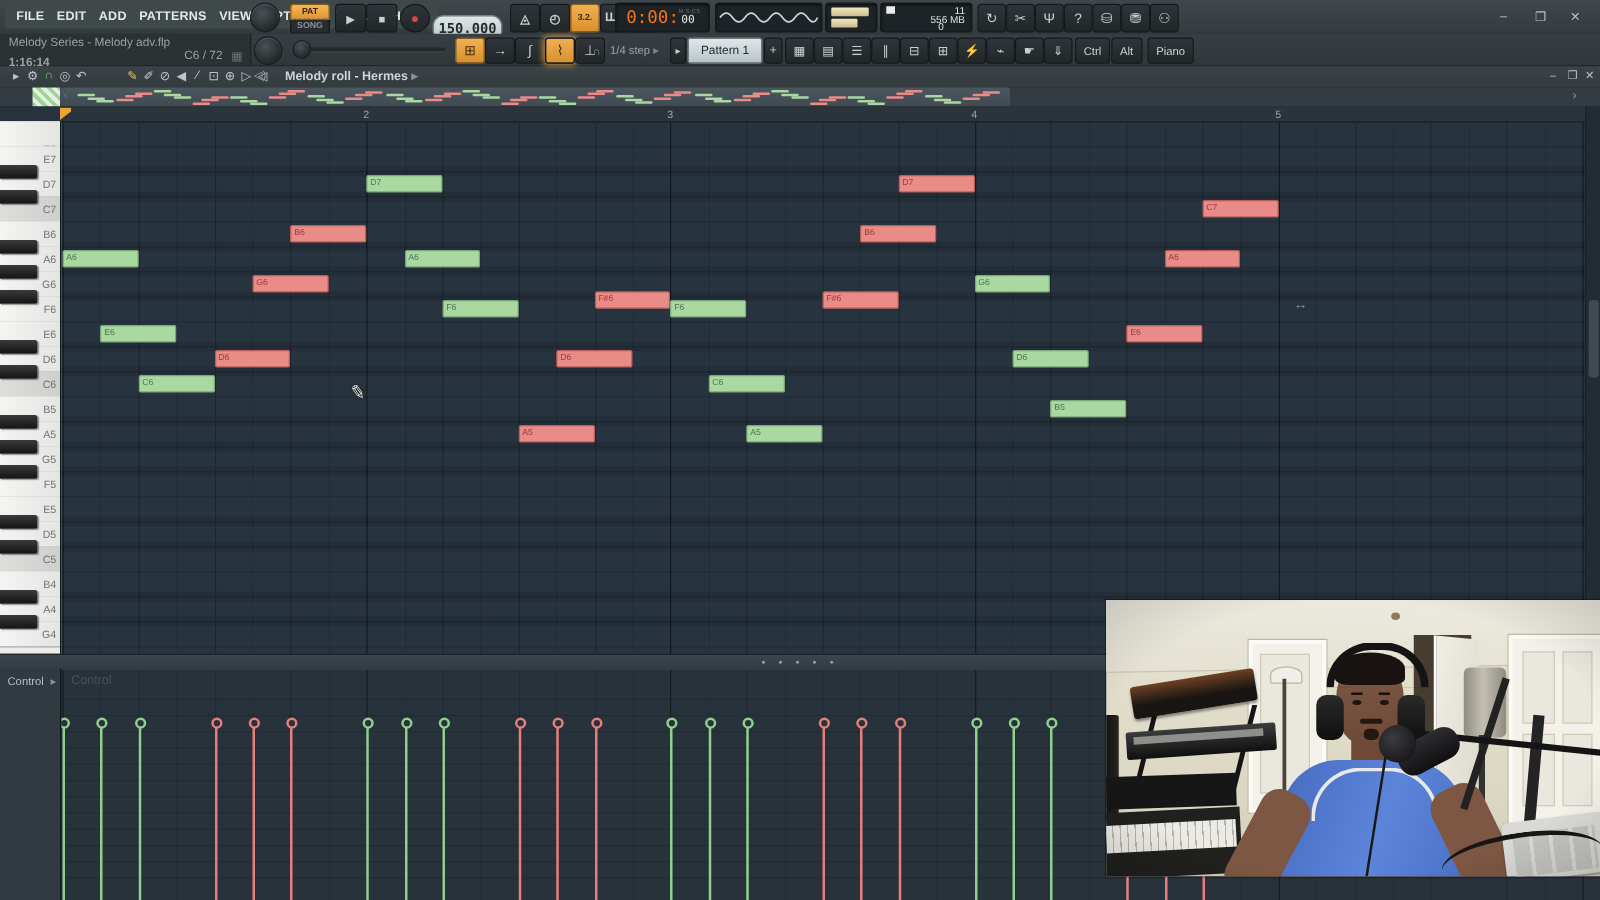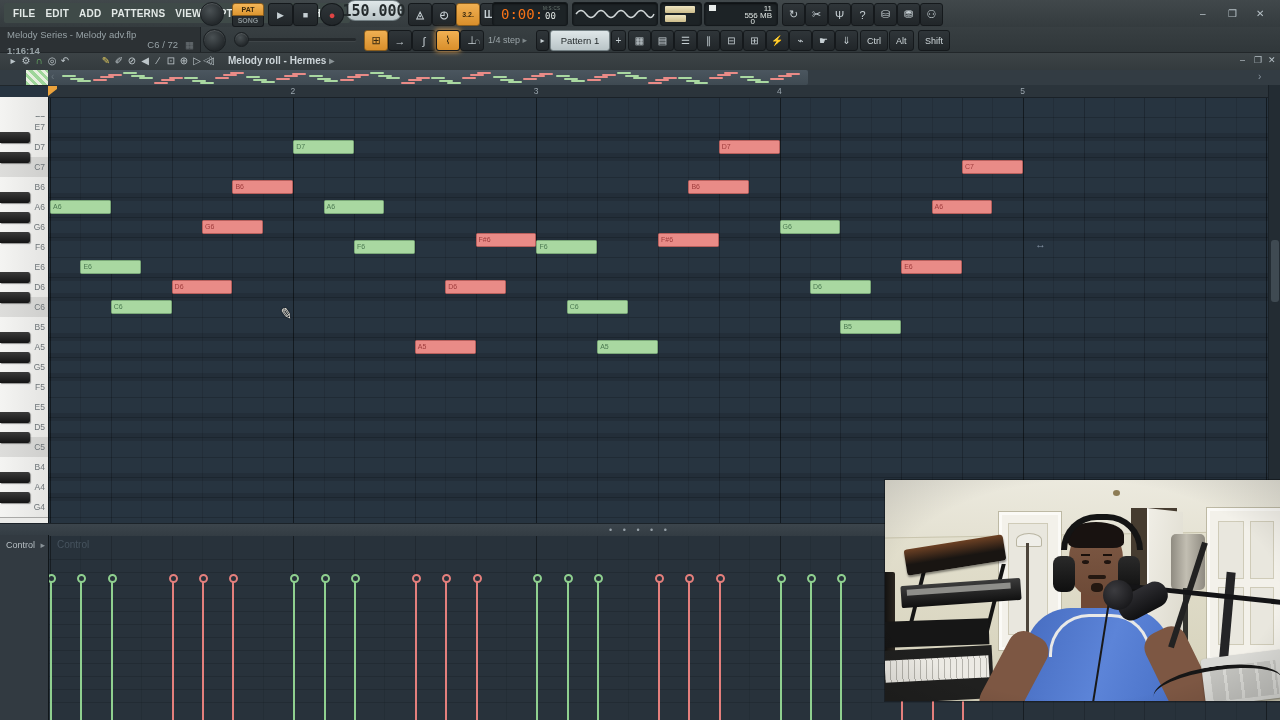--- a/index.html
+++ b/index.html
@@ -13,22 +13,22 @@
   #menu-bar{left:4px;top:3px;height:20px;display:flex;align-items:center;background:#3f4a48;border-radius:2px;padding:0 4px;}
   .menu-item{color:#e3e9e7;font-size:10px;font-weight:bold;padding:0 5px;letter-spacing:.2px;cursor:default;}
   .knob{border-radius:50%;background:radial-gradient(circle at 40% 35%,#4a5154,#24292c 70%);border:1px solid #1a1f22;box-shadow:inset 0 1px 1px rgba(255,255,255,.15);}
   .panel{background:#1d2326;border:1px solid #14191c;border-radius:3px;box-shadow:inset 0 1px 2px rgba(0,0,0,.6);}
   .tbtn{position:absolute;display:flex;align-items:center;justify-content:center;background:linear-gradient(#2f3539,#212629);border:1px solid #15191c;border-radius:3px;color:#c7d0d4;cursor:pointer;}
   .tbtn.orange{background:linear-gradient(#f0b053,#d98f2b);color:#3a2a10;border-color:#8a5d1d;}
   .tbtn.glow{box-shadow:0 0 5px 1px rgba(240,170,80,.8);background:linear-gradient(#f0b053,#d98f2b);color:#3a2a10;}
   #patsong{left:232px;top:3px;width:32px;height:21px;font-size:7px;font-weight:bold;}
   #pat-btn{display:block;text-align:center;background:linear-gradient(#f5b658,#dd9630);color:#39280e;border-radius:3px 3px 0 0;height:11px;line-height:11px;border:1px solid #8a5d1d;}
   #song-btn{display:block;text-align:center;color:#8a9396;height:10px;line-height:9px;background:#272c2f;border-radius:0 0 3px 3px;border:1px solid #15191c;border-top:none;}
-  #tempo{left:346px;top:0;width:54px;height:19px;background:linear-gradient(#dfe7e9,#b9c4c7);border:1px solid #748084;border-radius:9px;color:#242a2c;
-         font-family:"DejaVu Sans Mono",monospace;font-size:15px;font-weight:bold;display:flex;align-items:center;justify-content:center;}
+  #tempo{left:346px;top:12px;width:54px;height:19px;background:linear-gradient(#dfe7e9,#b9c4c7);border:1px solid #748084;border-radius:9px;color:#242a2c;
+         font-family:"DejaVu Sans Mono",monospace;font-size:11px;font-weight:bold;display:flex;align-items:center;justify-content:center;}
   #time-panel{left:492px;top:2px;width:74px;height:22px;}
   #time-big{color:#f97316;font-family:"DejaVu Sans Mono",monospace;font-size:14px;font-weight:normal;position:absolute;left:8px;top:3px;}
   #time-small{color:#e0e6e3;font-family:"DejaVu Sans Mono",monospace;font-size:9px;position:absolute;left:52px;top:8px;}
   #time-unit{color:#6d7a74;font-size:4.5px;position:absolute;left:50px;top:3px;letter-spacing:.3px;}
   #osc-panel{left:572px;top:2px;width:84px;height:22px;}
   #meter-panel{left:660px;top:2px;width:40px;height:22px;}
   .meter-bar{position:absolute;left:4px;height:7px;background:linear-gradient(#efe6c2,#cdbd8c);border-radius:1px;}
   #stats-panel{left:704px;top:2px;width:72px;height:22px;color:#dfe5e2;font-size:8px;}
   #stats-panel .r{position:absolute;right:5px;}
   
@@ -235,21 +235,21 @@
         <div class="tbtn" style="left: 720px; top: 3px; width: 21px; height: 19px; font-size: 10px;">⊟</div>
         <div class="tbtn" style="left: 743px; top: 3px; width: 21px; height: 19px; font-size: 10px;">⊞</div>
         <div class="tbtn" style="left: 766px; top: 3px; width: 21px; height: 19px; font-size: 10px;">⚡</div>
         <div class="tbtn" style="left: 789px; top: 3px; width: 21px; height: 19px; font-size: 10px;">⌁</div>
         <div class="tbtn" style="left: 812px; top: 3px; width: 21px; height: 19px; font-size: 10px;">☛</div>
         <div class="tbtn" style="left: 835px; top: 3px; width: 21px; height: 19px; font-size: 10px;">⇓</div>
       </div>
     <div id="mod-keys">
         <div class="keybtn" style="left: 860px;">Ctrl</div>
         <div class="keybtn" style="left: 889px;">Alt</div>
-        <div class="keybtn" style="left: 918px;">Shift</div>
+        <div class="keybtn" style="left: 918px;">Piano</div>
       </div>
   </div>
 
   <div class="abs" id="pr-toolbar">
     <div id="pr-icons">
         <div class="pr-ic" style="left: 6px;">▸</div>
         <div class="pr-ic" style="left: 19px;">⚙</div>
         <div class="pr-ic" style="left: 32px; color: rgb(111, 191, 106);">∩</div>
         <div class="pr-ic" style="left: 45px;">◎</div>
         <div class="pr-ic" style="left: 58px;">↶</div>

